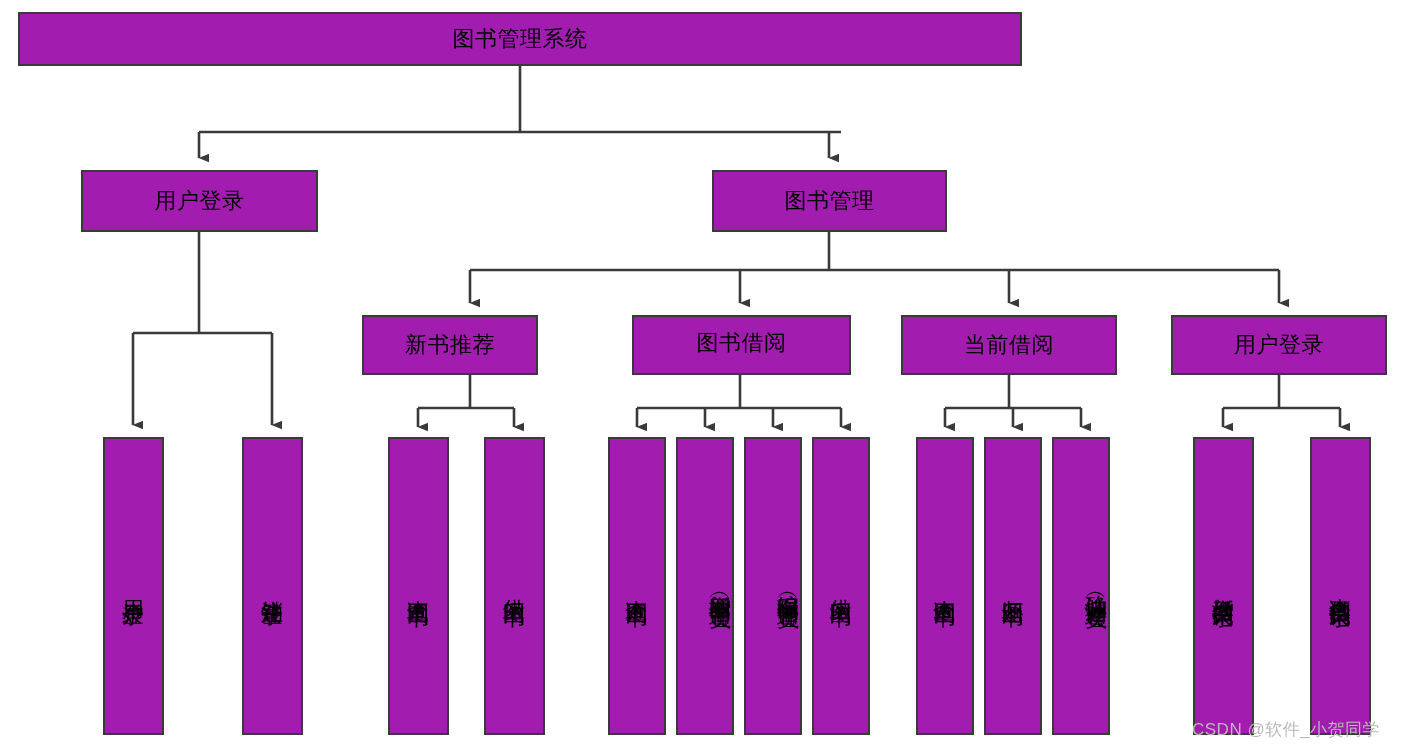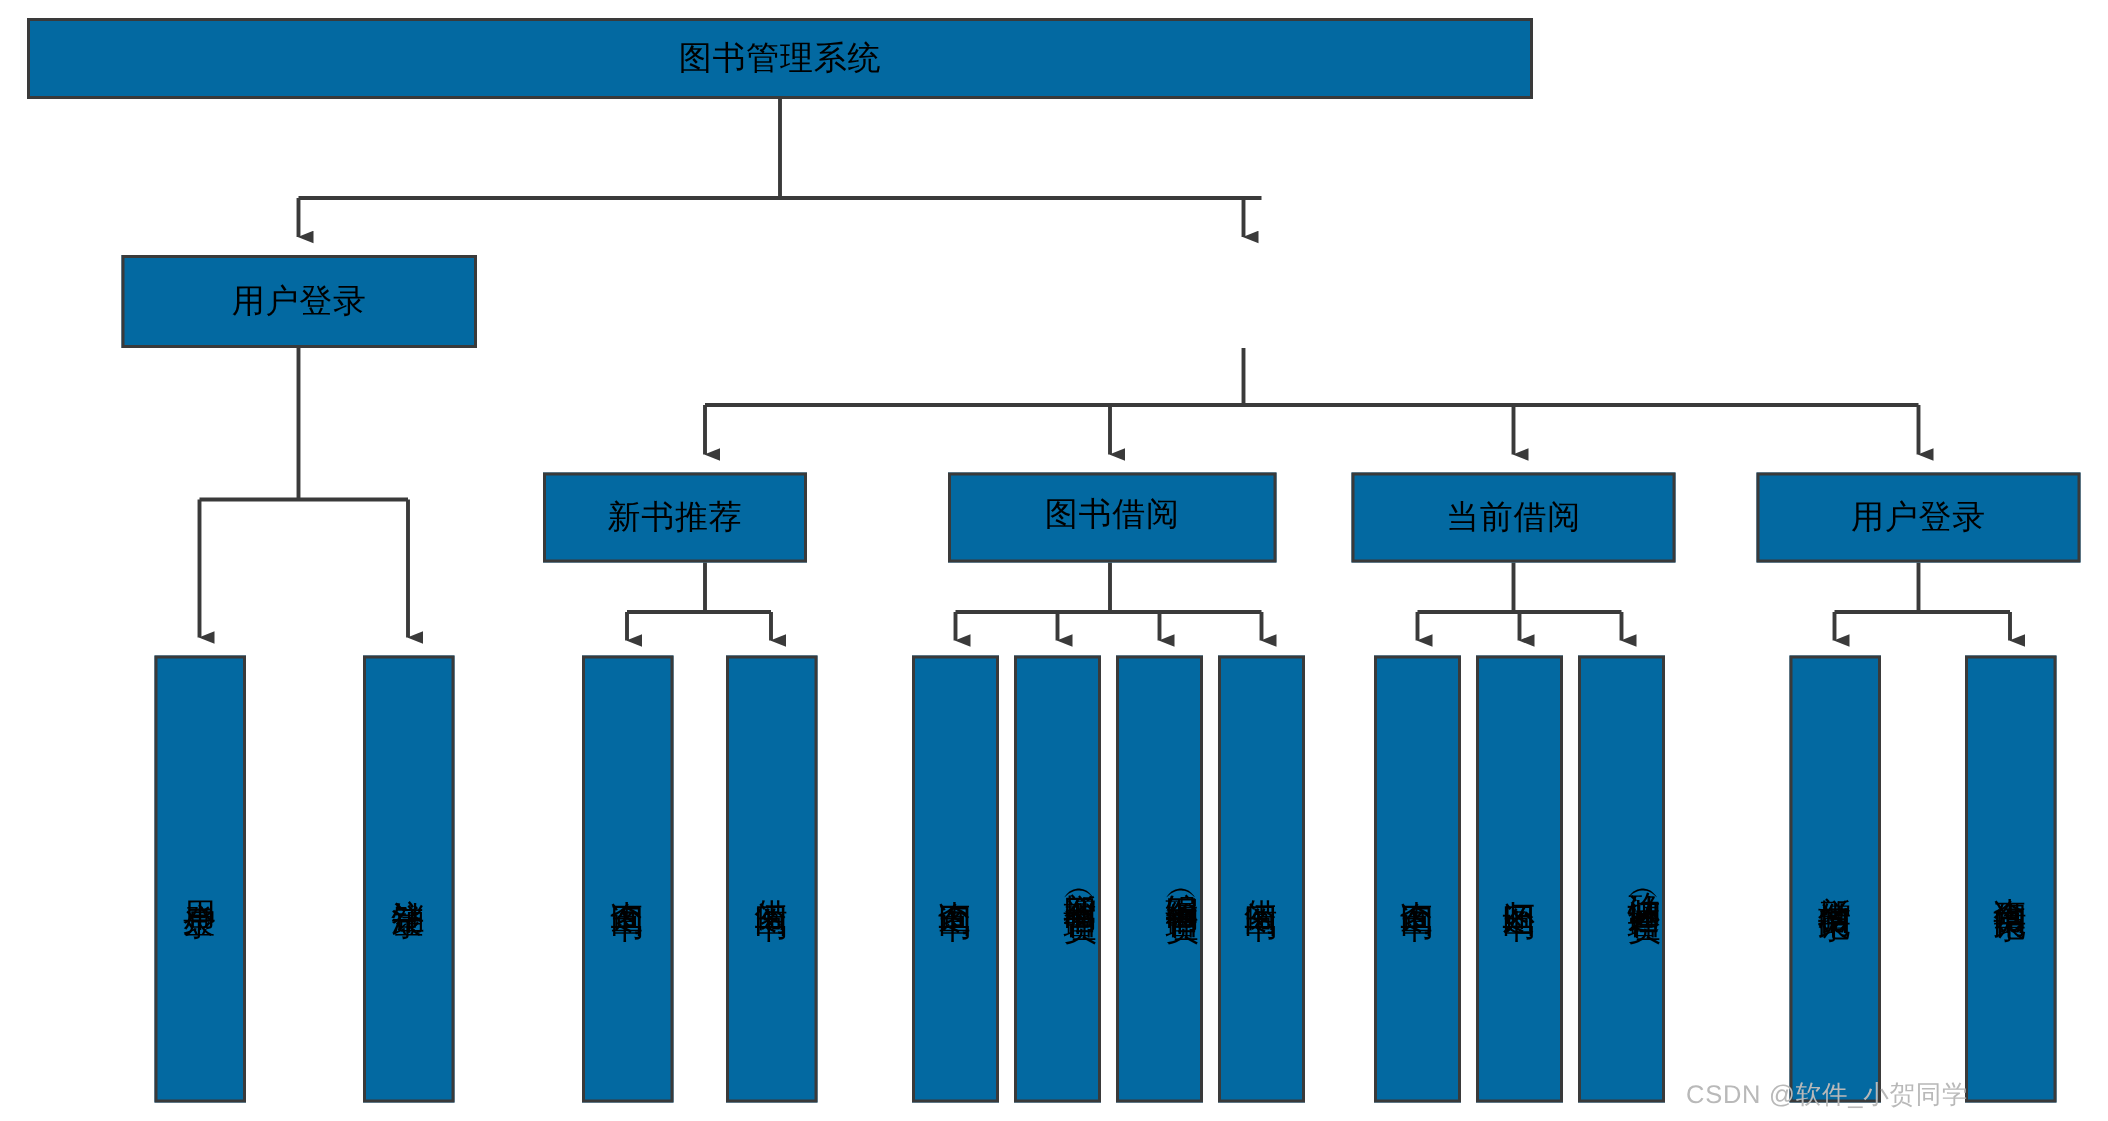--- a/index.html
+++ b/index.html
@@ -22,21 +22,21 @@
     left: 0;
     top: 0;
     width: 1405px;
     height: 747px;
     pointer-events: none;
   }
   .node {
     position: absolute;
     box-sizing: border-box;
     border: 2.5px solid #3a3a3a;
-    background: #0369a1;
+    background: #a21caf;
     color: #000000;
     display: flex;
     align-items: center;
     justify-content: center;
     text-align: center;
     z-index: 2;
   }
   .node.horiz {
     font-size: 22px;
     line-height: 1.1;
@@ -114,35 +114,36 @@
       <path d="M 1279,375 L 1279,408"></path>
       <path d="M 1223,408 L 1340,408"></path>
       <path d="M 1223,408 L 1223,427" marker-end="url(#arrowhead)"></path>
       <path d="M 1340,408 L 1340,427" marker-end="url(#arrowhead)"></path>
     </g>
   </svg>
 
   <div class="node horiz" style="left: 18px; top: 12px; width: 1004px; height: 54px;">图书管理系统</div>
 
   <div class="node horiz" style="left: 81px; top: 170px; width: 237px; height: 62px;">用户登录</div>
+  <div class="node horiz" style="left: 712px; top: 170px; width: 235px; height: 62px;">图书管理</div>
 
   <div class="node horiz" style="left: 362px; top: 315px; width: 176px; height: 60px;">新书推荐</div>
   <div class="node horiz" style="left: 632px; top: 315px; width: 219px; height: 60px; font-family: Liberation Mono, monospace;">图书借阅</div>
   <div class="node horiz" style="left: 901px; top: 315px; width: 216px; height: 60px; text-align: center;">当前借阅</div>
   <div class="node horiz" style="left: 1171px; top: 315px; width: 216px; height: 60px;">用户登录</div>
 
   <div class="node vert" style="left: 103px; top: 437px; width: 61px; height: 298px;">用户登录</div>
   <div class="node vert" style="left: 242px; top: 437px; width: 61px; height: 298px;">注销登录</div>
   <div class="node vert" style="left: 388px; top: 437px; width: 61px; height: 298px;">查询图书</div>
   <div class="node vert" style="left: 484px; top: 437px; width: 61px; height: 298px;">借阅图书</div>
   <div class="node vert" style="left: 608px; top: 437px; width: 58px; height: 298px;">查询图书</div>
   <div class="node vert topalign" style="left: 676px; top: 437px; width: 58px; height: 298px;">新增图书（管理员）</div>
   <div class="node vert topalign" style="left: 744px; top: 437px; width: 58px; height: 298px;">编辑图书（管理员）</div>
   <div class="node vert" style="left: 812px; top: 437px; width: 58px; height: 298px;">借阅图书</div>
   <div class="node vert" style="left: 916px; top: 437px; width: 58px; height: 298px;">查询图书</div>
   <div class="node vert" style="left: 984px; top: 437px; width: 58px; height: 298px;">归还图书</div>
   <div class="node vert topalign" style="left: 1052px; top: 437px; width: 58px; height: 298px;">确认归还（管理员）</div>
   <div class="node vert" style="left: 1193px; top: 437px; width: 61px; height: 298px;">新增借阅记录</div>
   <div class="node vert" style="left: 1310px; top: 437px; width: 61px; height: 298px;">查询借阅记录</div>
 
-  <div class="watermark" style="left: 1124px; top: 718px;">CSDN @软件_小贺同学</div>
+  <div class="watermark" style="left: 1192px; top: 718px;">CSDN @软件_小贺同学</div>
 
 </div>
 
 </body></html>

